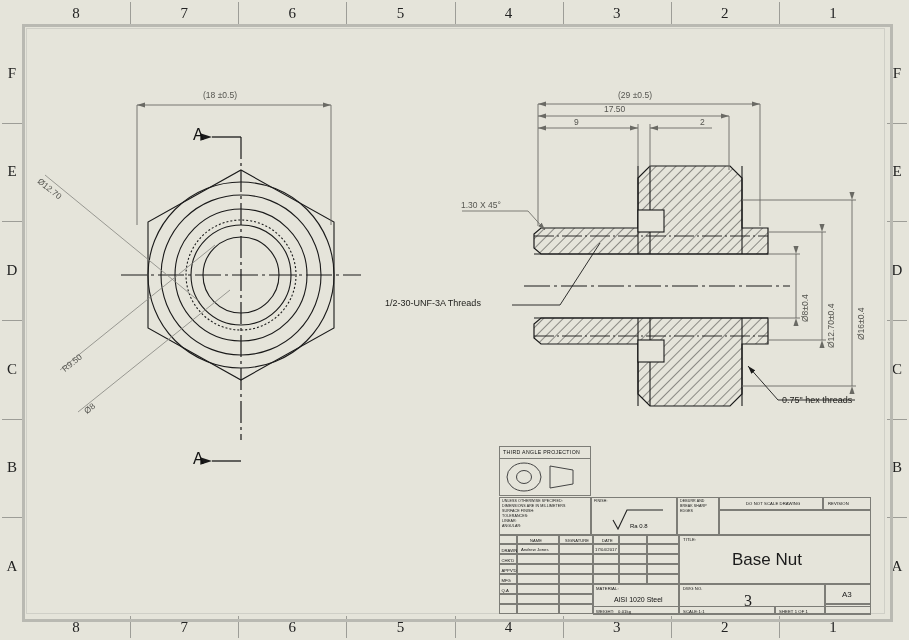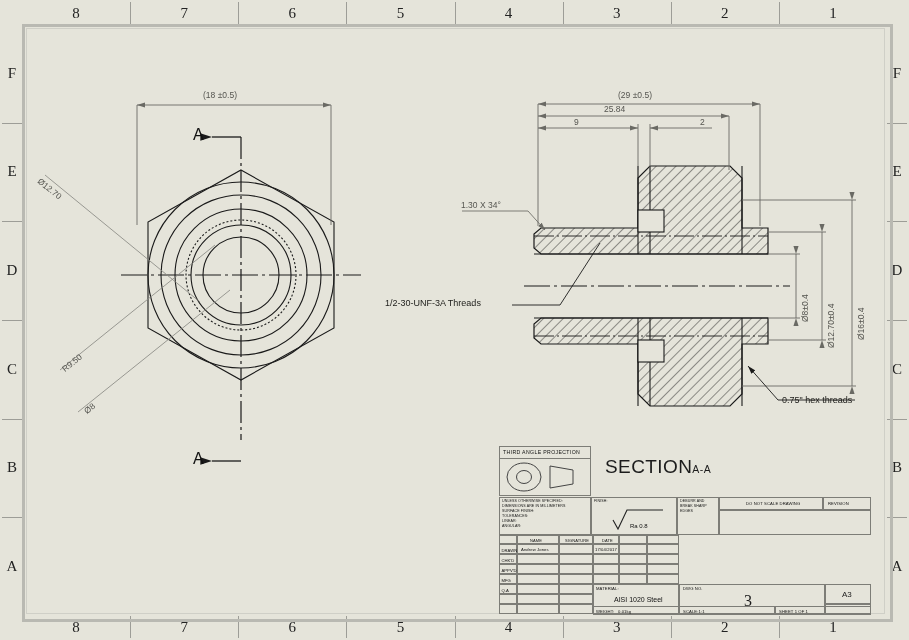--- a/index.html
+++ b/index.html
@@ -279,47 +279,44 @@
   <div class="dimtxt" style="left:203px;top:90px;">(18 ±0.5)</div>
 
   <div class="dimtxt" style="left:42px;top:176px;transform:rotate(39deg);transform-origin:0 0;">Ø12.70</div>
   <div class="dimtxt" style="left:60px;top:366px;transform:rotate(-39deg);transform-origin:0 0;">R9.50</div>
   <div class="dimtxt" style="left:82px;top:408px;transform:rotate(-39deg);transform-origin:0 0;">Ø8</div>
 
   <div class="sectmark" style="left:193px;top:126px;">A</div>
   <div class="sectmark" style="left:193px;top:450px;">A</div>
 
   <div class="dimtxt" style="left:618px;top:90px;">(29 ±0.5)</div>
-  <div class="dimtxt" style="left:604px;top:104px;">25.84</div>
+  <div class="dimtxt" style="left:604px;top:104px;">17.50</div>
   <div class="dimtxt" style="left:574px;top:117px;">9</div>
   <div class="dimtxt" style="left:700px;top:117px;">2</div>
 
   <div class="dimtxt rot90" style="left:800px;top:322px;transform:rotate(-90deg);">Ø8±0.4</div>
   <div class="dimtxt rot90" style="left:826px;top:348px;transform:rotate(-90deg);">Ø12.70±0.4</div>
   <div class="dimtxt rot90" style="left:856px;top:340px;transform:rotate(-90deg);">Ø16±0.4</div>
 
-  <div class="dimtxt" style="left:461px;top:200px;">1.30 X 34°</div>
+  <div class="dimtxt" style="left:461px;top:200px;">1.30 X 45°</div>
   <div class="annot" style="left:385px;top:298px;">1/2-30-UNF-3A Threads</div>
   <div class="annot" style="left:782px;top:395px;">0.75" hex threads</div>
 
   <div id="title-block">
 
     <div class="proj-box">
       <div class="proj-title">THIRD ANGLE PROJECTION</div>
       <div class="proj-div"></div>
       <svg width="90" height="38" style="position:absolute;left:0;top:11px;">
         <ellipse cx="24" cy="19" rx="17" ry="14" fill="none" stroke="#444" stroke-width="1"></ellipse>
         <ellipse cx="24" cy="19" rx="7.5" ry="6.5" fill="none" stroke="#444" stroke-width="1"></ellipse>
         <polygon points="50,8 73,12 73,26 50,30" fill="none" stroke="#444" stroke-width="1"></polygon>
       </svg>
     </div>
 
-    <div class="section-label">
-      <span>SECTION</span><span class="sub">A-A</span>
-    </div>
 
     <div class="tb-box" style="left:0;top:51px;width:92px;height:38px;">
       <div class="tb-lbl" style="left:2px;top:1px;">UNLESS OTHERWISE SPECIFIED:</div>
       <div class="tb-lbl" style="left:2px;top:6px;">DIMENSIONS ARE IN MILLIMETERS</div>
       <div class="tb-lbl" style="left:2px;top:11px;">SURFACE FINISH:</div>
       <div class="tb-lbl" style="left:2px;top:16px;">TOLERANCES:</div>
       <div class="tb-lbl" style="left:2px;top:21px;">   LINEAR:</div>
       <div class="tb-lbl" style="left:2px;top:26px;">   ANGULAR:</div>
     </div>
 
@@ -415,20 +412,24 @@
     <div class="tb-box" style="left:94px;top:138px;width:86px;height:30px;">
       <div class="tb-lbl" style="left:2px;top:1.5px;font-size:4.2px;">MATERIAL:</div>
       <div class="tb-val" style="left:20px;top:11px;">AISI 1020 Steel</div>
     </div>
 
     <div class="tb-box" style="left:94px;top:160px;width:86px;height:9px;">
       <div class="tb-lbl" style="left:2px;top:2.5px;font-size:4.2px;">WEIGHT:</div>
       <div class="tb-lbl" style="left:24px;top:2.5px;font-size:4.2px;">0.01kg</div>
     </div>
 
+    <div class="tb-box" style="left:180px;top:89px;width:192px;height:49px;">
+      <div class="tb-lbl" style="left:3px;top:2px;font-size:4.2px;">TITLE:</div>
+      <div class="part-title" style="left:52px;top:14px;">Base Nut</div>
+    </div>
 
     <div class="tb-box" style="left:180px;top:138px;width:146px;height:30px;">
       <div class="tb-lbl" style="left:3px;top:1.5px;font-size:4.2px;">DWG NO.</div>
       <div class="dwgno" style="left:64px;top:7px;">3</div>
     </div>
 
     <div class="tb-box" style="left:326px;top:138px;width:46px;height:20px;">
       <div class="sizefmt" style="left:16px;top:5px;">A3</div>
     </div>
     <div class="tb-box" style="left:326px;top:158px;width:46px;height:10px;"></div>

